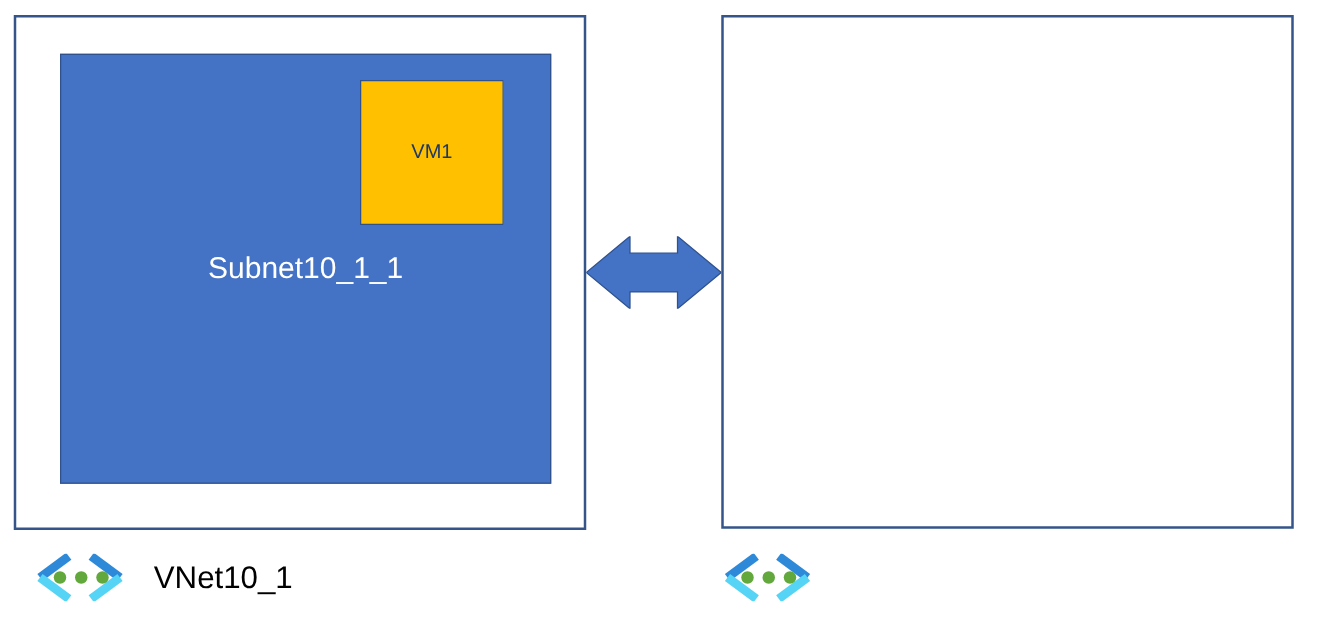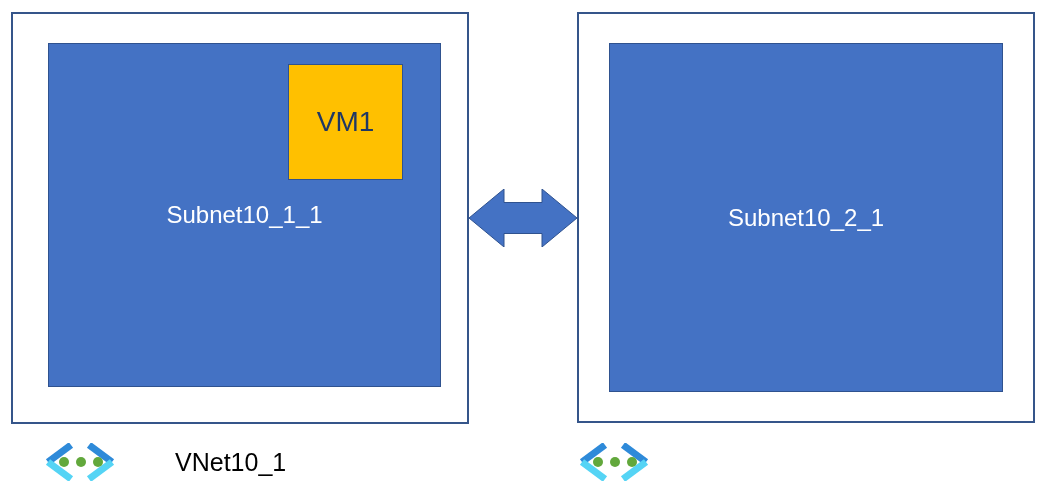--- a/index.html
+++ b/index.html
@@ -46,39 +46,39 @@
     border: 1px solid var(--vm-border, #2F528F);
     box-sizing: border-box;
     display: flex;
     align-items: center;
     justify-content: center;
   }
   #vm1-box { left: 288px; top: 64px; width: 115px; height: 116px; }
   #vm2-box { left: 636px; top: 64px; width: 113px; height: 113px; }
   .vm-label {
     color: var(--vm-text, #1F3864);
-    font-size: 28px;
+    font-size: 16px;
     line-height: 1;
     white-space: nowrap;
   }
   .peering-arrow {
     position: absolute;
     left: 469px;
     top: 189px;
     width: 108px;
     height: 58px;
   }
   .caption {
     position: absolute;
     top: 441px;
     height: 42px;
     display: flex;
     align-items: center;
   }
-  #caption1 { left: 44px; gap: 36px; }
+  #caption1 { left: 28px; }
   #caption2 { left: 578px; }
   .vnet-icon {
     width: 72px;
     height: 38px;
     display: block;
   }
   .caption-label {
     margin-left: 23px;
     color: var(--caption-text, #000000);
     font-size: 25px;
@@ -93,23 +93,20 @@
 
   <div class="vnet-box" id="vnet1-box"></div>
   <div class="subnet-box" id="subnet1-box">
     <span class="subnet-label">Subnet10_1_1</span>
   </div>
   <div class="vm-box" id="vm1-box">
     <span class="vm-label">VM1</span>
   </div>
 
   <div class="vnet-box" id="vnet2-box"></div>
-  <div class="subnet-box" id="subnet2-box">
-    <span class="subnet-label">Subnet10_2_1</span>
-  </div>
 
   <svg class="peering-arrow" viewBox="0 0 108 58">
     <polygon points="0,29 35,0 35,13.5 73,13.5 73,0 108,29 73,58 73,44.5 35,44.5 35,58" style="fill: var(--arrow-fill, #4472C4); stroke: var(--arrow-border, #2F528F); stroke-width: 1;"></polygon>
   </svg>
 
   <div class="caption" id="caption1">
     <svg class="vnet-icon" viewBox="0 0 72 38">
       <line x1="27" y1="2" x2="4" y2="19" style="stroke: var(--icon-chevron-top, #2E8AD9); stroke-width: 7;"></line>
       <line x1="4" y1="19" x2="27" y2="36" style="stroke: var(--icon-chevron-bottom, #55D4F5); stroke-width: 7;"></line>
       <line x1="45" y1="2" x2="68" y2="19" style="stroke: var(--icon-chevron-top, #2E8AD9); stroke-width: 7;"></line>

